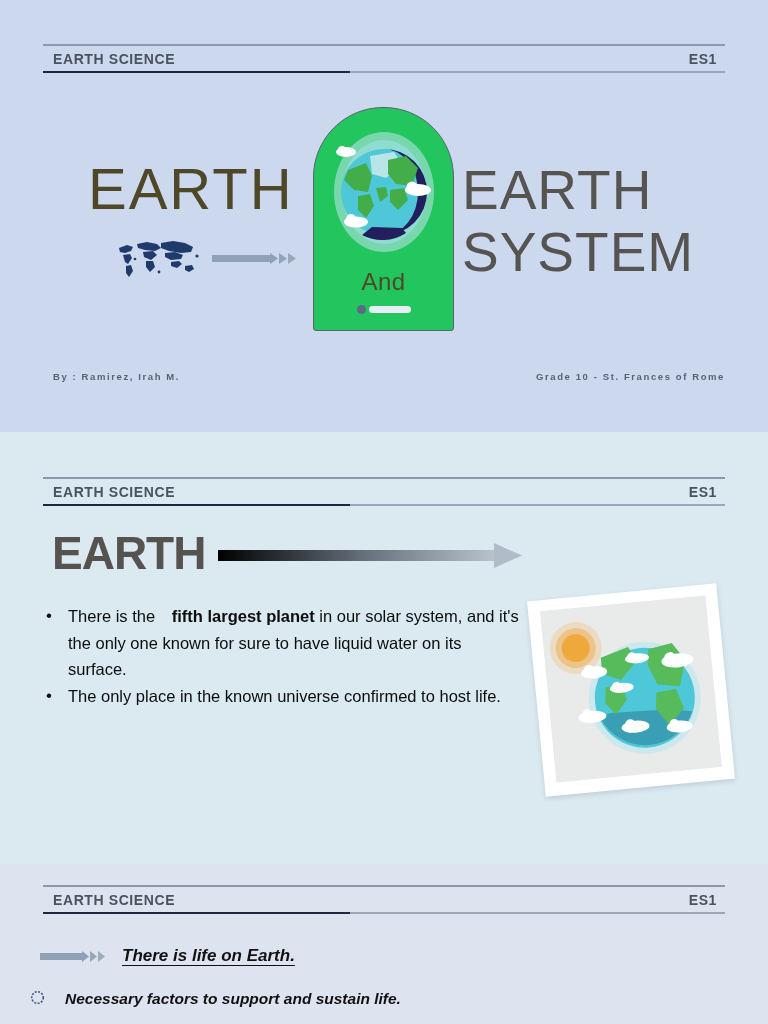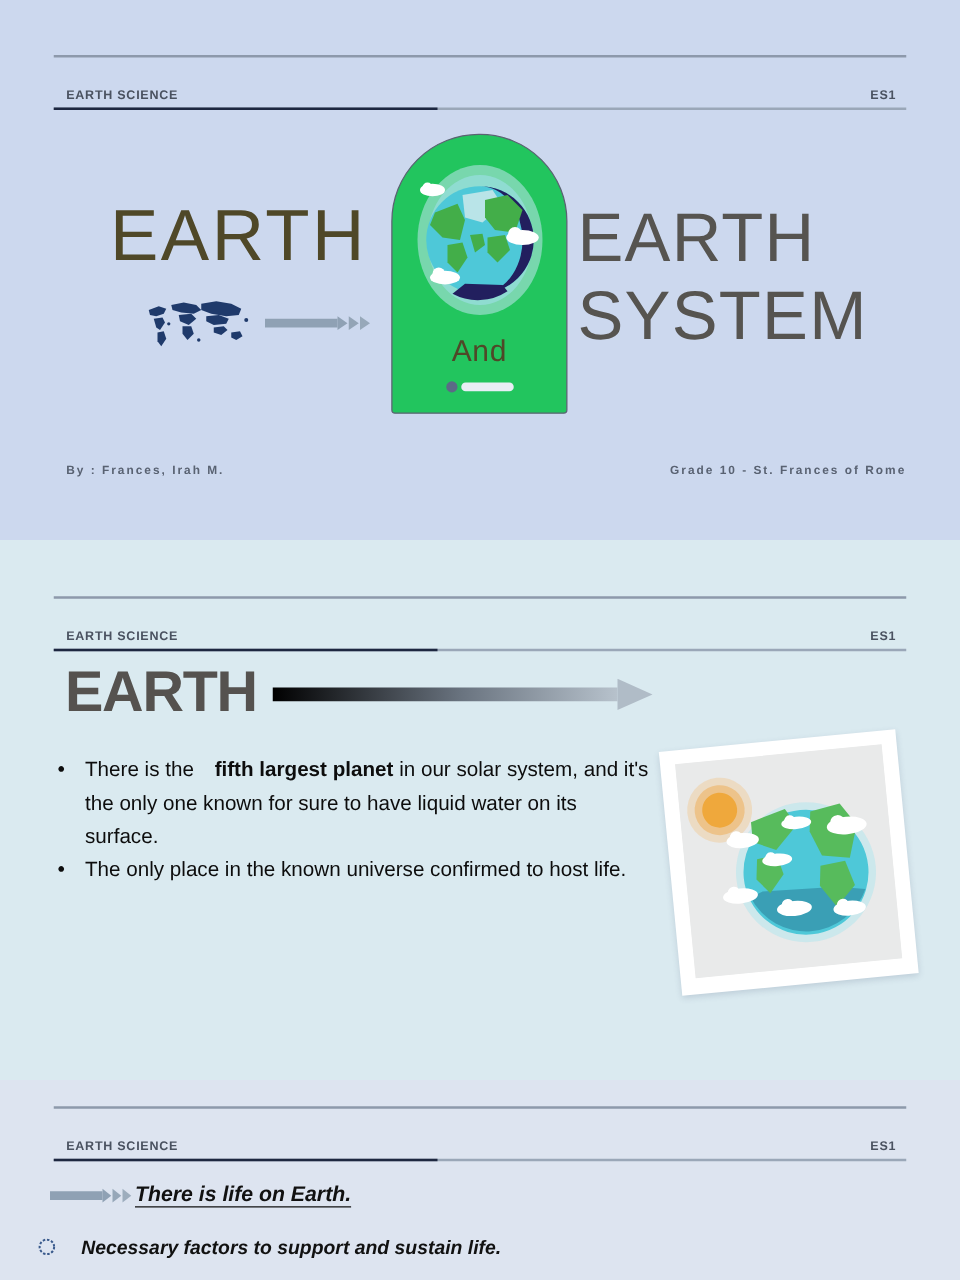--- a/index.html
+++ b/index.html
@@ -21,23 +21,22 @@
   
   .hdr { position:absolute; left:43px; right:43px; }
   .hdr .rule-top {
     height:2px; background:#8d99ab; width:100%;
   }
   .hdr .hdr-row {
     display:flex; justify-content:space-between; align-items:center;
     padding:5px 8px 4px 10px;
   }
   .hdr .hdr-left, .hdr .hdr-right {
-    font-size:10px; font-weight:bold; letter-spacing:.6px;
+    font-size:14px; font-weight:bold; letter-spacing:.6px;
     color:#4a5260;
-    margin-top:20px;
   }
   .hdr .rule-bot { position:relative; height:2px; background:#9aa7b8; width:100%; }
   .hdr .rule-bot::before {
     content:""; position:absolute; left:0; top:0;
     width:45%; height:2px; background:#1d2740;
   }
 
   
   .s1-hdr { top:44px; }
 
@@ -110,21 +109,21 @@
     width:190px; height:196px;
     background:#ffffff;
     transform:rotate(-5.5deg);
     box-shadow:0 2px 5px rgba(60,80,110,.18);
     padding:11px 12px 13px 12px;
   }
   .photo-inner { width:100%; height:100%; background:#e9eaea; position:relative; overflow:hidden; }
 
   .life-row {
     position:absolute; left:40px; top:962px;
-    display:flex; align-items:center; 
+    display:flex; align-items:center; gap:14px;
   }
   .life-arrow { width:68px; height:13px; }
   .life-text {
     font-size:17px; font-style:italic; font-weight:600;
     color:#111; text-decoration:underline; text-underline-offset:4px;
   }
 
   .factors-row {
     position:absolute; left:30px; top:1006px;
     display:flex; align-items:flex-start; gap:20px;
@@ -201,21 +200,21 @@
         </g>
       </svg>
       <div class="arch-and">And</div>
       <div class="arch-progress">
         <span class="dot"></span>
         <span class="bar"></span>
       </div>
     </div>
 
     <div class="byline">
-      <span>By : Frances, Irah M.</span>
+      <span>By : Ramirez, Irah M.</span>
       <span>Grade 10 - St. Frances of Rome</span>
     </div>
   </section>
 
   <section class="slide slide-2">
 
     <div class="hdr s2-hdr">
       <div class="rule-top"></div>
       <div class="hdr-row">
         <span class="hdr-left">EARTH SCIENCE</span>

